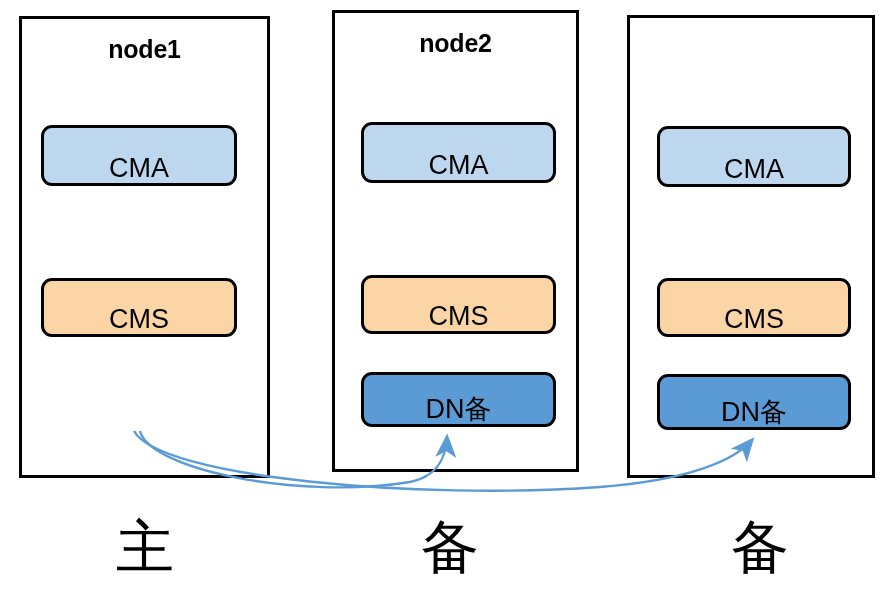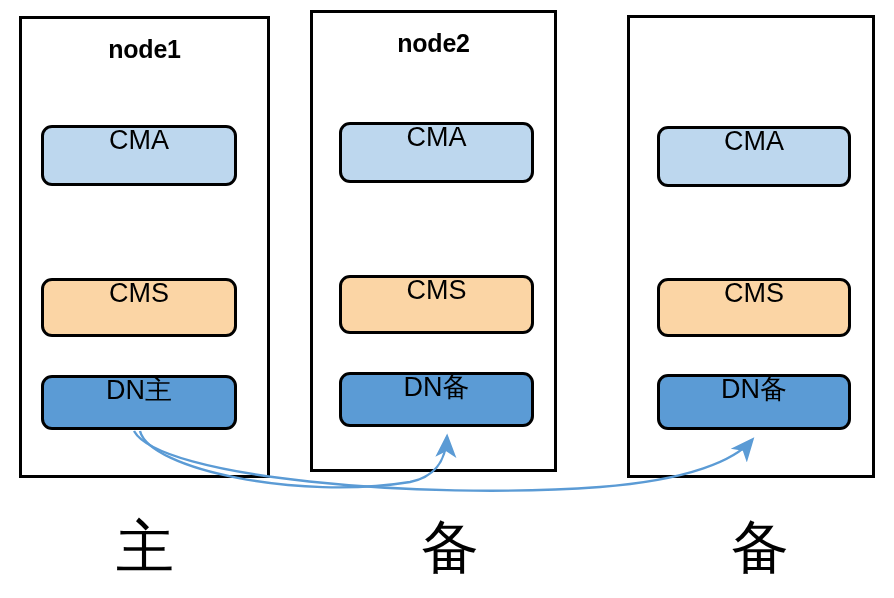--- a/index.html
+++ b/index.html
@@ -36,21 +36,21 @@
     line-height: 1;
     color: #000000;
     letter-spacing: -0.2px;
   }
   .comp {
     position: absolute;
     box-sizing: border-box;
     border: 3px solid #000000;
     border-radius: 11px;
     display: flex;
-    align-items: flex-start;
+    align-items: flex-end;
     justify-content: center;
     font-size: 27px;
     color: #000000;
     line-height: 1;
   }
   .comp-label {
     display: block;
     white-space: nowrap;
     transform: translateY(-1px);
   }
@@ -77,26 +77,23 @@
 <div id="stage">
 
   <div class="node-box" id="nb0" style="left: 19px; top: 16px; width: 251px; height: 462px;">
     <div class="node-title" id="nt0" style="top: 18px;">node1</div>
     <div class="comp" id="c0_0" style="left: 19px; top: 106px; width: 196px; height: 61px; background: rgb(189, 215, 238);">
       <span class="comp-label">CMA</span>
     </div>
     <div class="comp" id="c0_1" style="left: 19px; top: 259px; width: 196px; height: 59px; background: rgb(251, 213, 165);">
       <span class="comp-label">CMS</span>
     </div>
-    <div class="comp" id="c0_2" style="left: 19px; top: 356px; width: 196px; height: 55px; background: rgb(91, 155, 213);">
-      <span class="comp-label">DN主</span>
-    </div>
   </div>
 
-  <div class="node-box" id="nb1" style="left: 310px; top: 10px; width: 247px; height: 462px; padding-left: 6px;">
+  <div class="node-box" id="nb1" style="left: 332px; top: 10px; width: 247px; height: 462px; padding-left: 6px;">
     <div class="node-title" id="nt1" style="top: 18px;">node2</div>
     <div class="comp" id="c1_0" style="left: 26px; top: 109px; width: 195px; height: 61px; background: rgb(189, 215, 238);">
       <span class="comp-label">CMA</span>
     </div>
     <div class="comp" id="c1_1" style="left: 26px; top: 262px; width: 195px; height: 59px; background: rgb(251, 213, 165);">
       <span class="comp-label">CMS</span>
     </div>
     <div class="comp" id="c1_2" style="left: 26px; top: 359px; width: 195px; height: 55px; background: rgb(91, 155, 213);">
       <span class="comp-label">DN备</span>
     </div>

